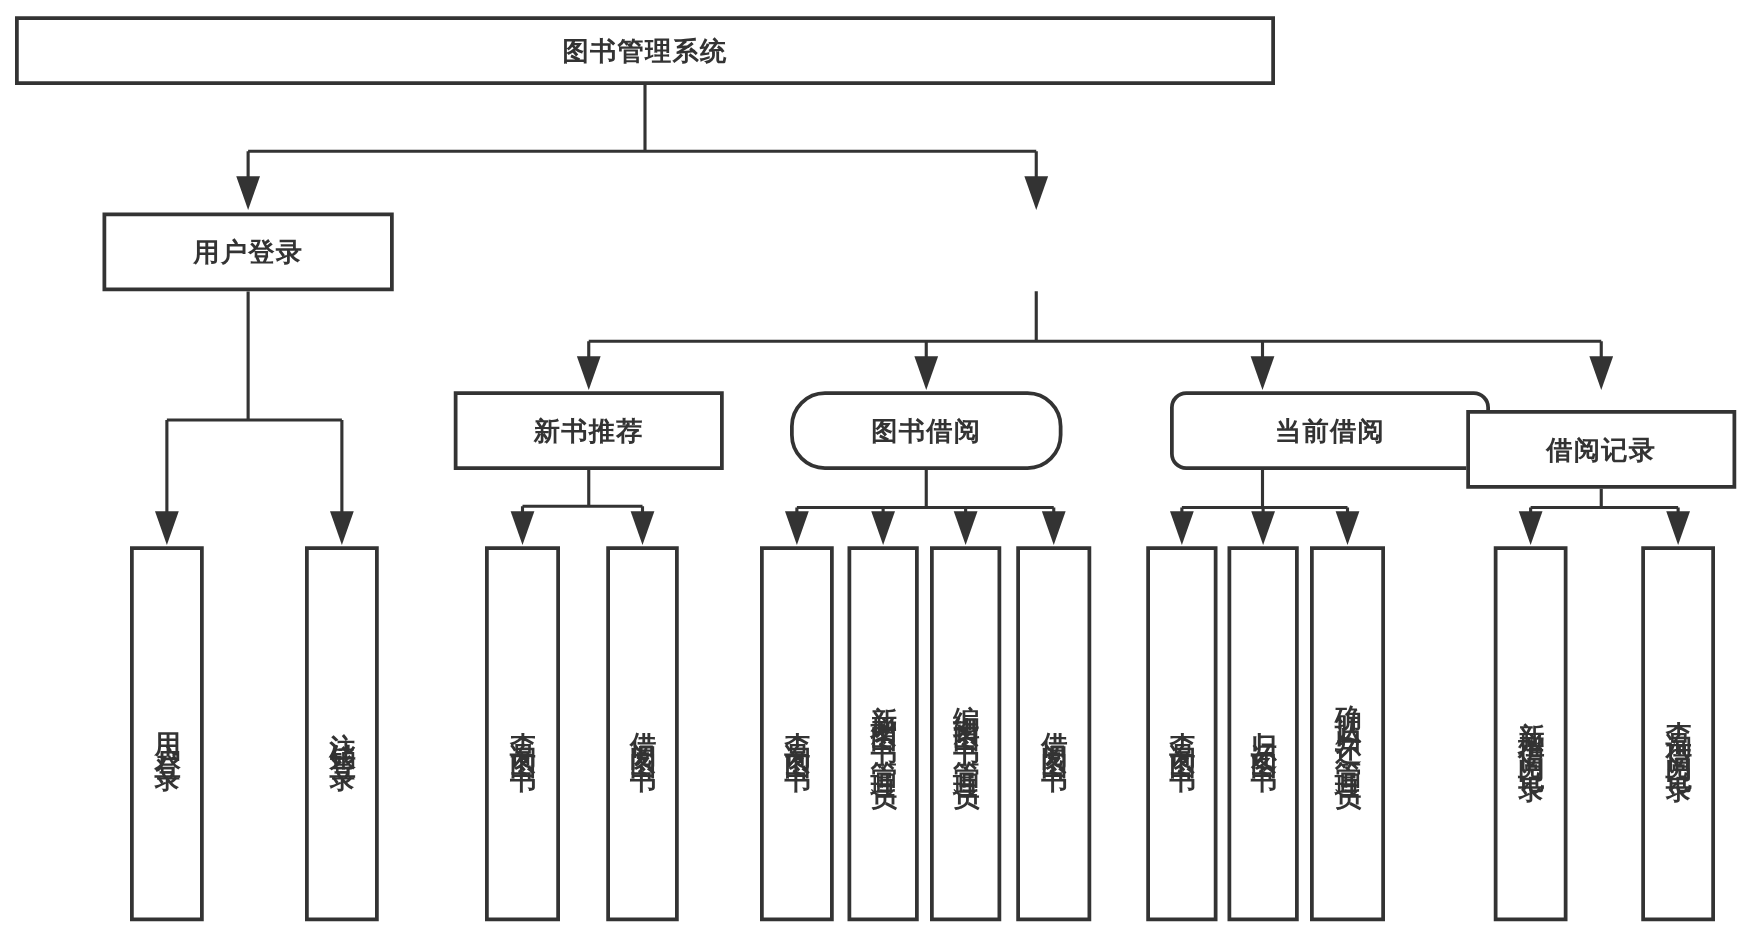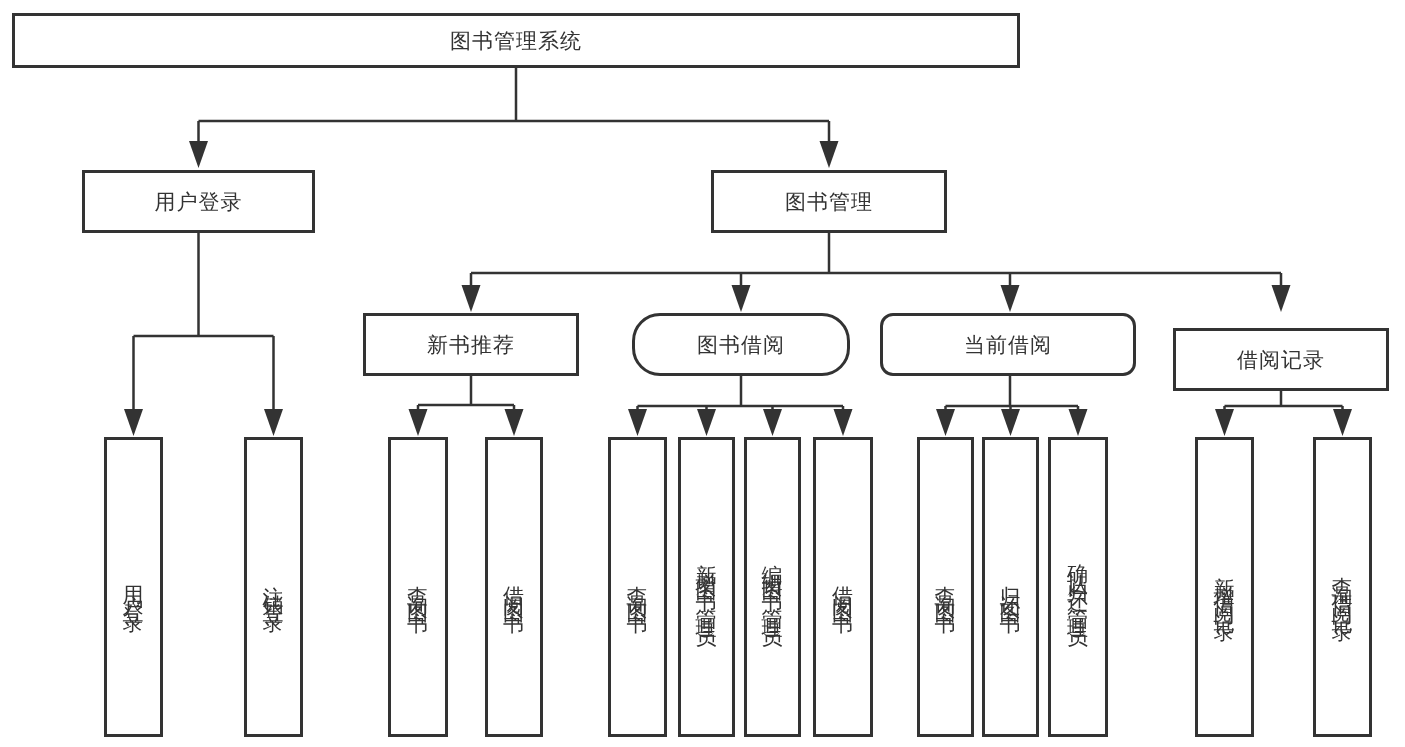--- a/index.html
+++ b/index.html
@@ -4,20 +4,21 @@
 <style>
   html, body { margin: 0; padding: 0; background: #ffffff; }
   #stage {
     position: relative;
     width: 1405px;
     height: 747px;
     background: #ffffff;
     font-family: "Liberation Sans", "DejaVu Sans", sans-serif;
     color: #333333;
     overflow: hidden;
+    font-weight: bold;
   }
   .node {
     position: absolute;
     box-sizing: border-box;
     border: 3px solid #333333;
     background: #ffffff;
     display: flex;
     align-items: center;
     justify-content: center;
     font-size: 21px;
@@ -113,31 +114,28 @@
     </g>
   </svg>
 
   <div class="node hnode" style="left:12px; top:13px; width:1008px; height:55px;">
     <span>图书管理系统</span>
   </div>
 
   <div class="node hnode" style="left:82px; top:170px; width:233px; height:63px;">
     <span>用户登录</span>
   </div>
-  <div class="node hnode" style="left:711px; top:170px; width:236px; height:63px;">
-    <span>图书管理</span>
-  </div>
 
   <div class="node hnode" style="left:363px; top:313px; width:216px; height:63px;text-align:right;">
     <span>新书推荐</span>
   </div>
   <div class="node hnode" style="left:632px; top:313px; width:218px; height:63px;border-radius:28px;">
     <span>图书借阅</span>
   </div>
-  <div class="node hnode" style="left:880px; top:313px; width:256px; height:63px;border-radius:13px;">
+  <div class="node hnode" style="left:936px; top:313px; width:256px; height:63px;border-radius:13px;">
     <span>当前借阅</span>
   </div>
   <div class="node hnode" style="left:1173px; top:313px; width:216px; height:63px;margin-top:15px;">
     <span>借阅记录</span>
   </div>
 
   <div class="leaf" style="left:104px; width:59px;">
     <span class="vtext">用户登录</span>
   </div>
   <div class="leaf" style="left:244px; width:59px;">

